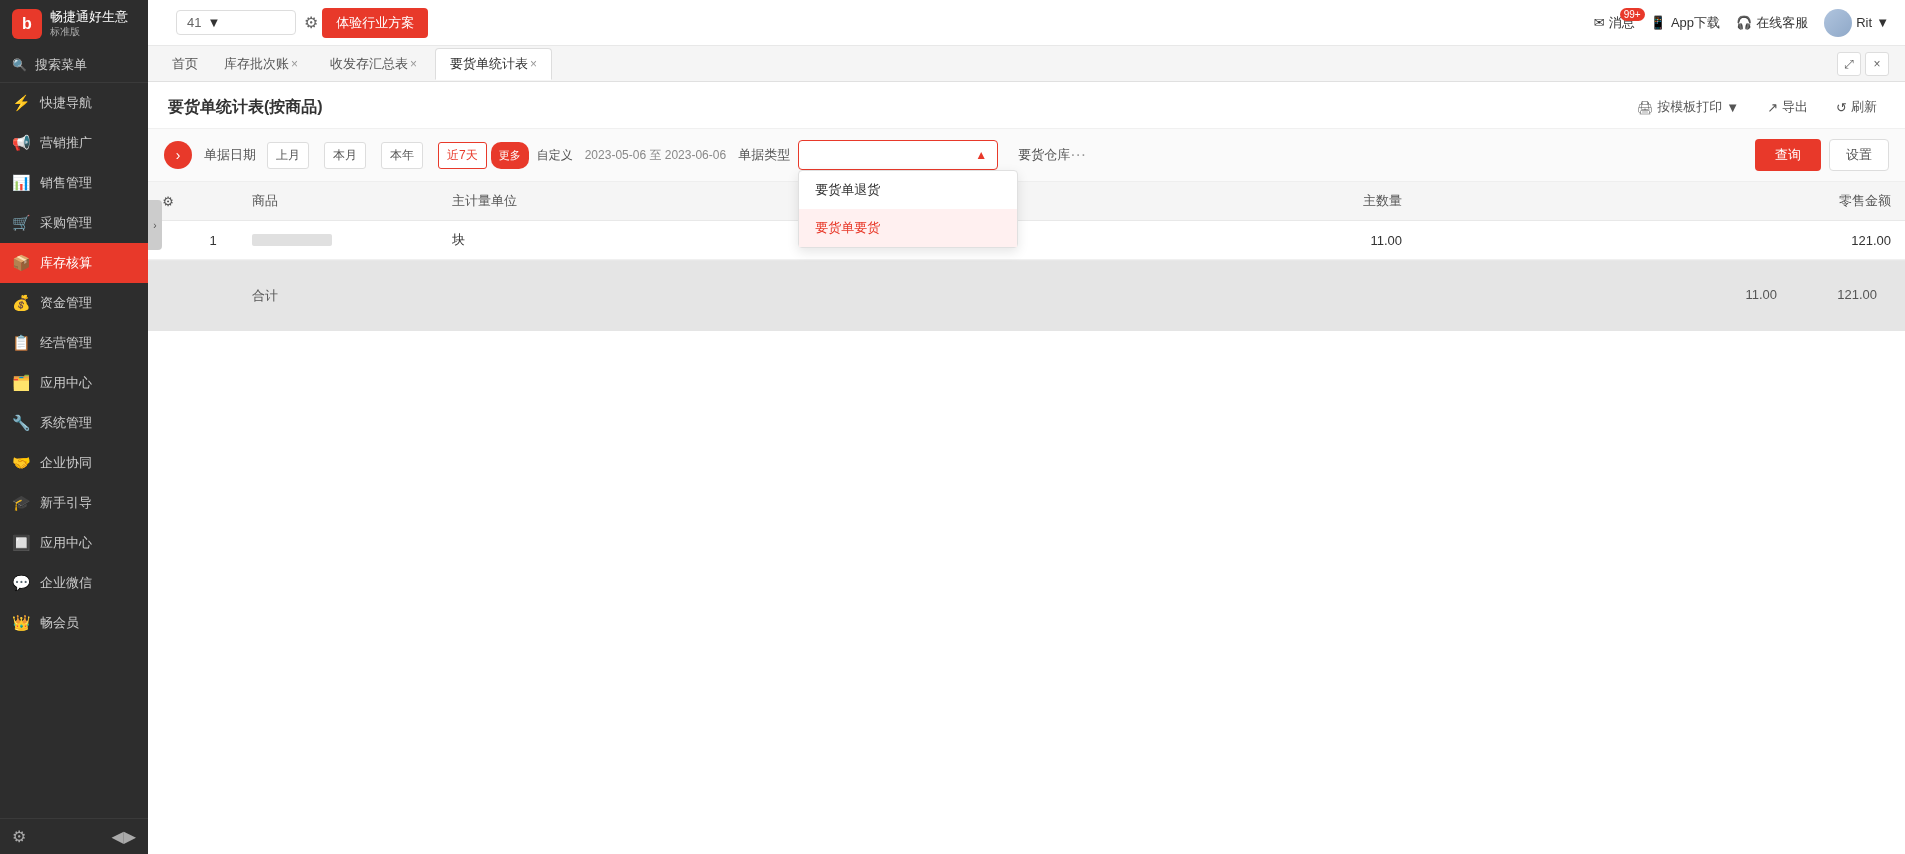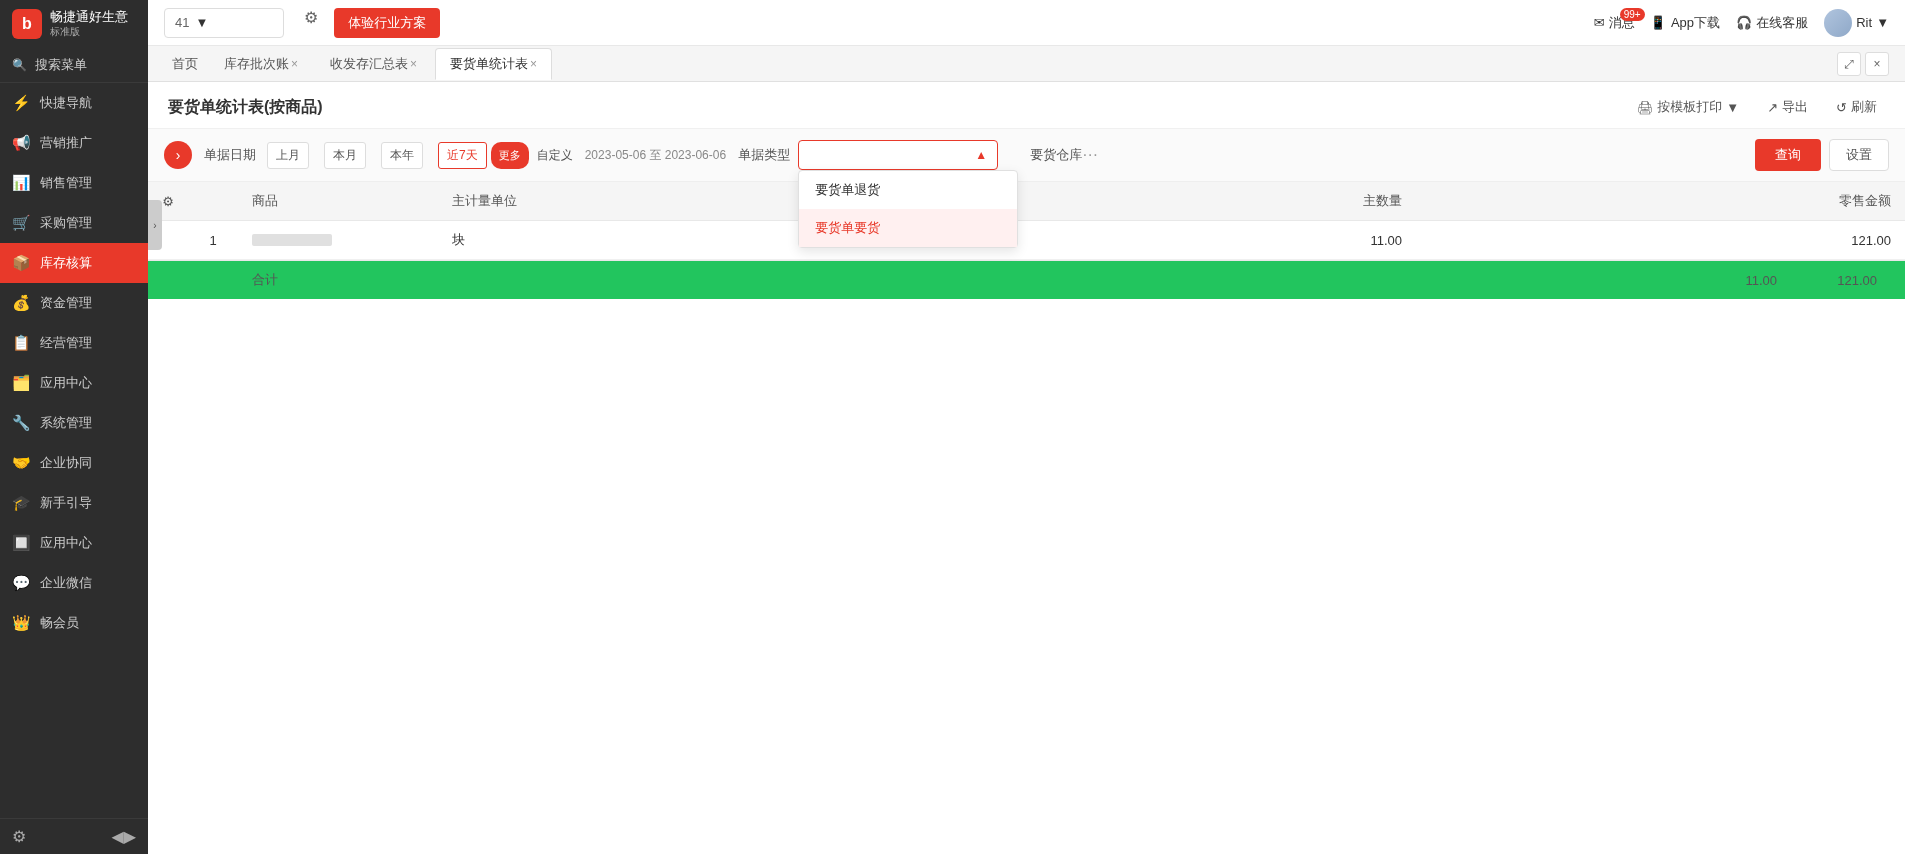--- a/index.html
+++ b/index.html
@@ -90,21 +90,21 @@
     
     .topbar {
       display: flex;
       align-items: center;
       background: white;
       padding: 0 16px;
       height: 46px;
       border-bottom: 1px solid #e8e8e8;
       flex-shrink: 0;
     }
-    .topbar-left { display: flex; flex: 1; gap: 16px; }
+    .topbar-left { display: flex; align-items: center; flex: 1; gap: 4px; margin-left: 12px; }
     .store-selector {
       display: flex;
       align-items: center;
       gap: 6px;
       padding: 4px 10px;
       border: 1px solid #ddd;
       border-radius: 4px;
       cursor: pointer;
       font-size: 13px;
       color: #333;
@@ -272,21 +272,21 @@
       padding: 0 10px;
       border: 1px solid #e8392a;
       border-radius: 4px;
       cursor: pointer;
       background: white;
       font-size: 13px;
       color: #333;
     }
     .filter-select-arrow { color: #e8392a; font-size: 12px; }
 
-    .warehouse-label { font-size: 13px; color: #555; margin-left: 20px; }
+    .warehouse-label { font-size: 13px; color: #555; margin-left: 8px; }
     .warehouse-dots { color: #999; cursor: pointer; font-size: 16px; }
 
     .filter-actions { margin-left: auto; display: flex; gap: 8px; justify-content: flex-end; }
     .query-btn {
       background: #e8392a;
       color: white;
       border: none;
       padding: 6px 20px;
       border-radius: 4px;
       cursor: pointer;
@@ -342,25 +342,25 @@
       color: #333;
     }
     .td-center { text-align: center; }
     .td-right { text-align: right; }
 
     .col-settings { width: 40px; text-align: center; }
     .product-cell { display: flex; align-items: center; gap: 8px; }
     .product-name-placeholder { width: 80px; height: 12px; background: #e0e0e0; border-radius: 2px; display: inline-block; }
 
     .table-footer {
-      background: #22c55e;
+      background: #e5e5e5;
       border-top: 1px solid #e8e8e8;
-      padding: 10px 14px;
-      display: flex;
-      align-items: center;
+      padding: 26px 14px;
+      display: flex;
+      align-items: flex-start;
       font-size: 13px;
       color: #555;
       position: sticky;
       bottom: 0;
     }
   </style>
 </head>
 <body>
 
 <div class="sidebar">

